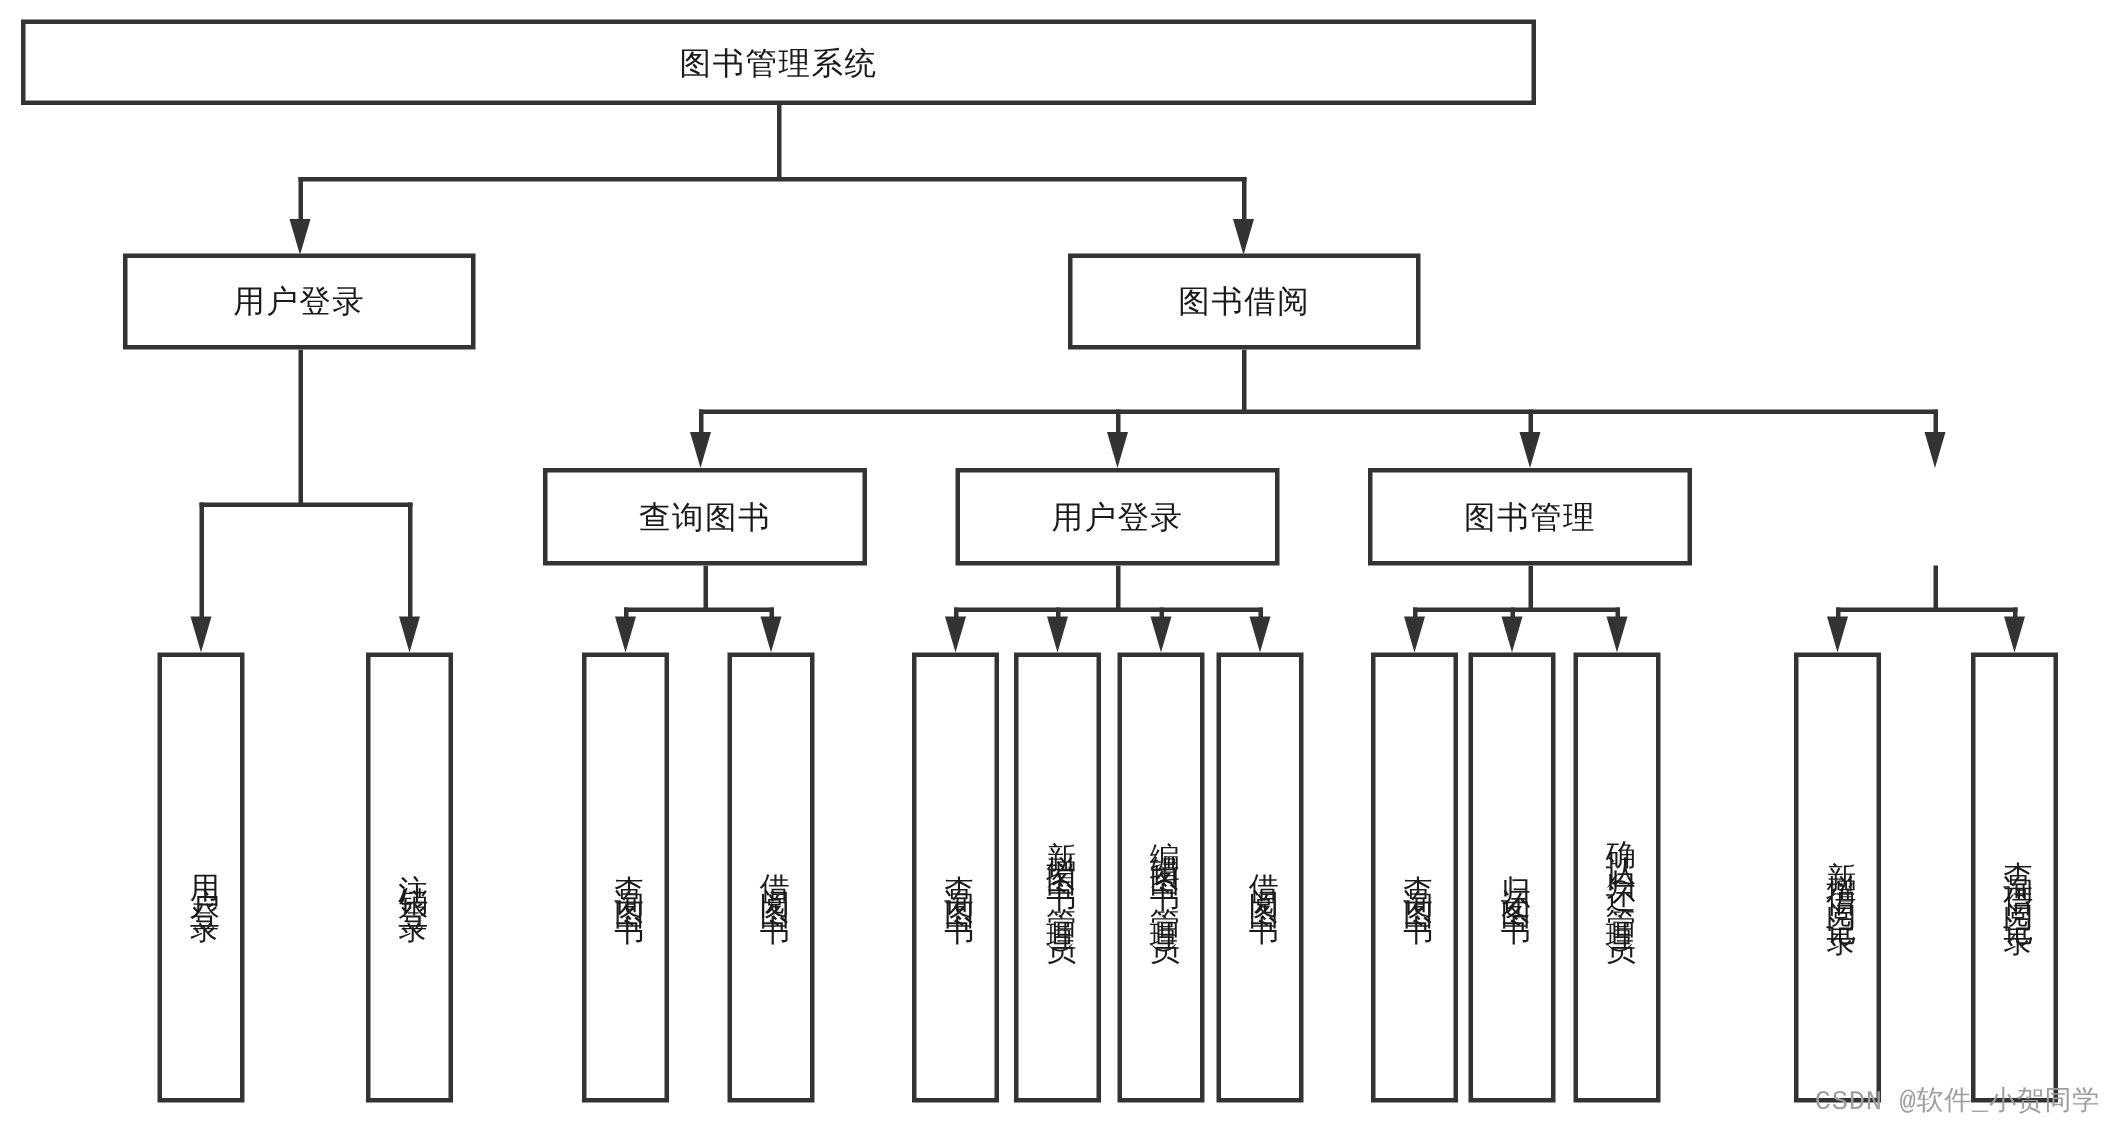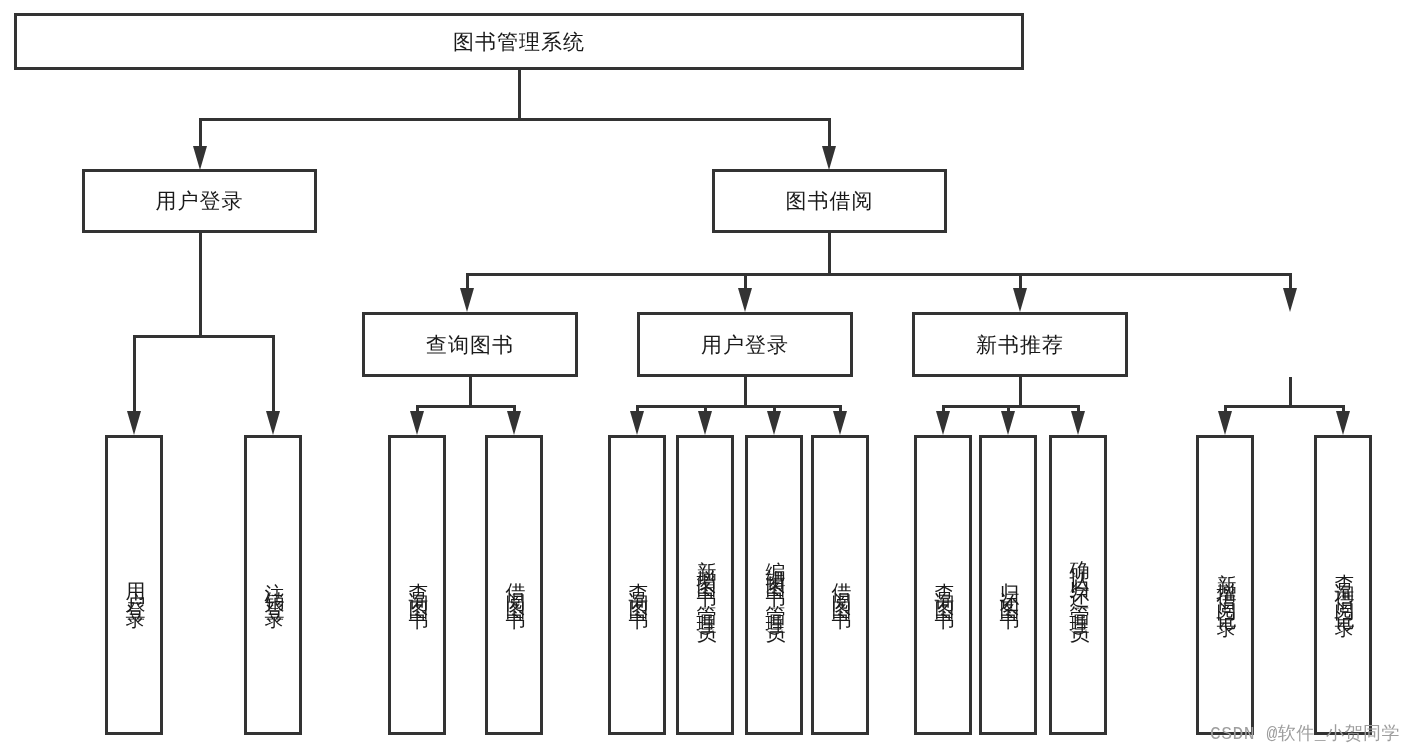--- a/index.html
+++ b/index.html
@@ -136,21 +136,21 @@
     <span>图书借阅</span>
   </div>
 
   <div class="node" style="left:362px;top:312px;width:216px;height:65px">
     <span>查询图书</span>
   </div>
   <div class="node" style="left:637px;top:312px;width:216px;height:65px">
     <span>用户登录</span>
   </div>
   <div class="node" style="left:912px;top:312px;width:216px;height:65px">
-    <span>新书推荐</span>
+    <span>图书管理</span>
   </div>
 
   <div class="leaf" style="left:105px">
     <span>用户登录</span>
   </div>
   <div class="leaf" style="left:244px">
     <span>注销登录</span>
   </div>
 
   <div class="leaf" style="left:388px">

